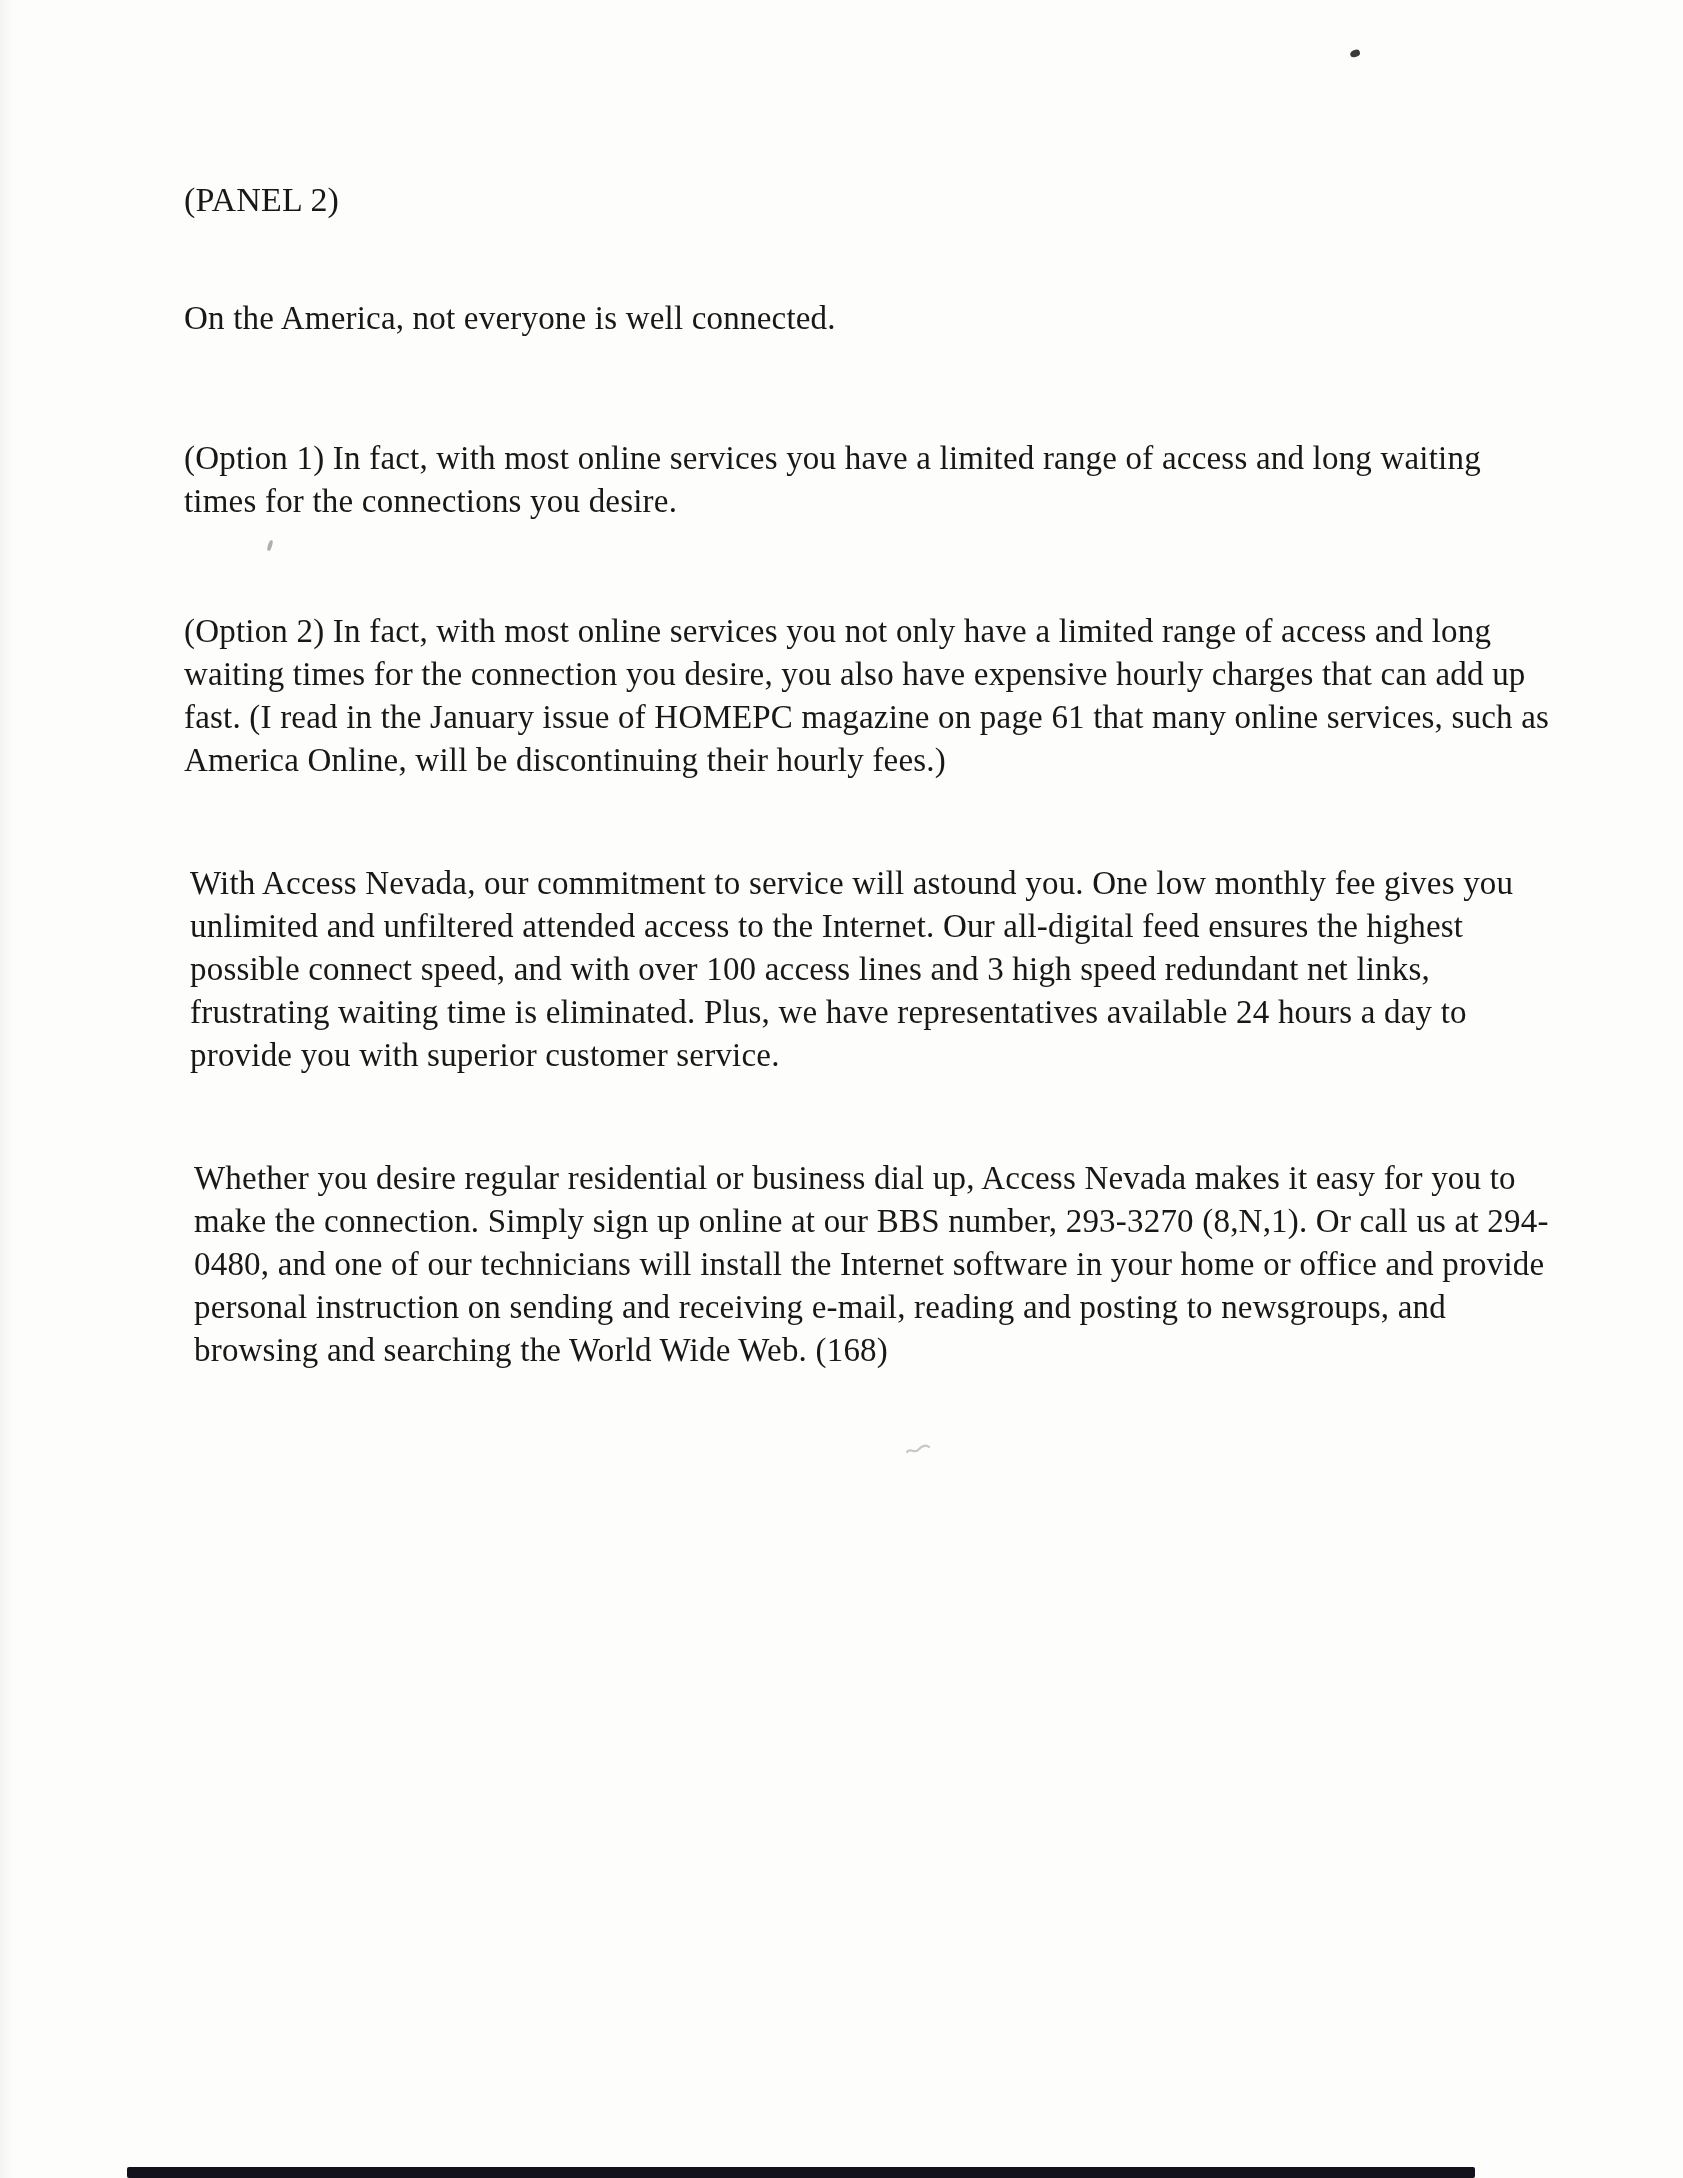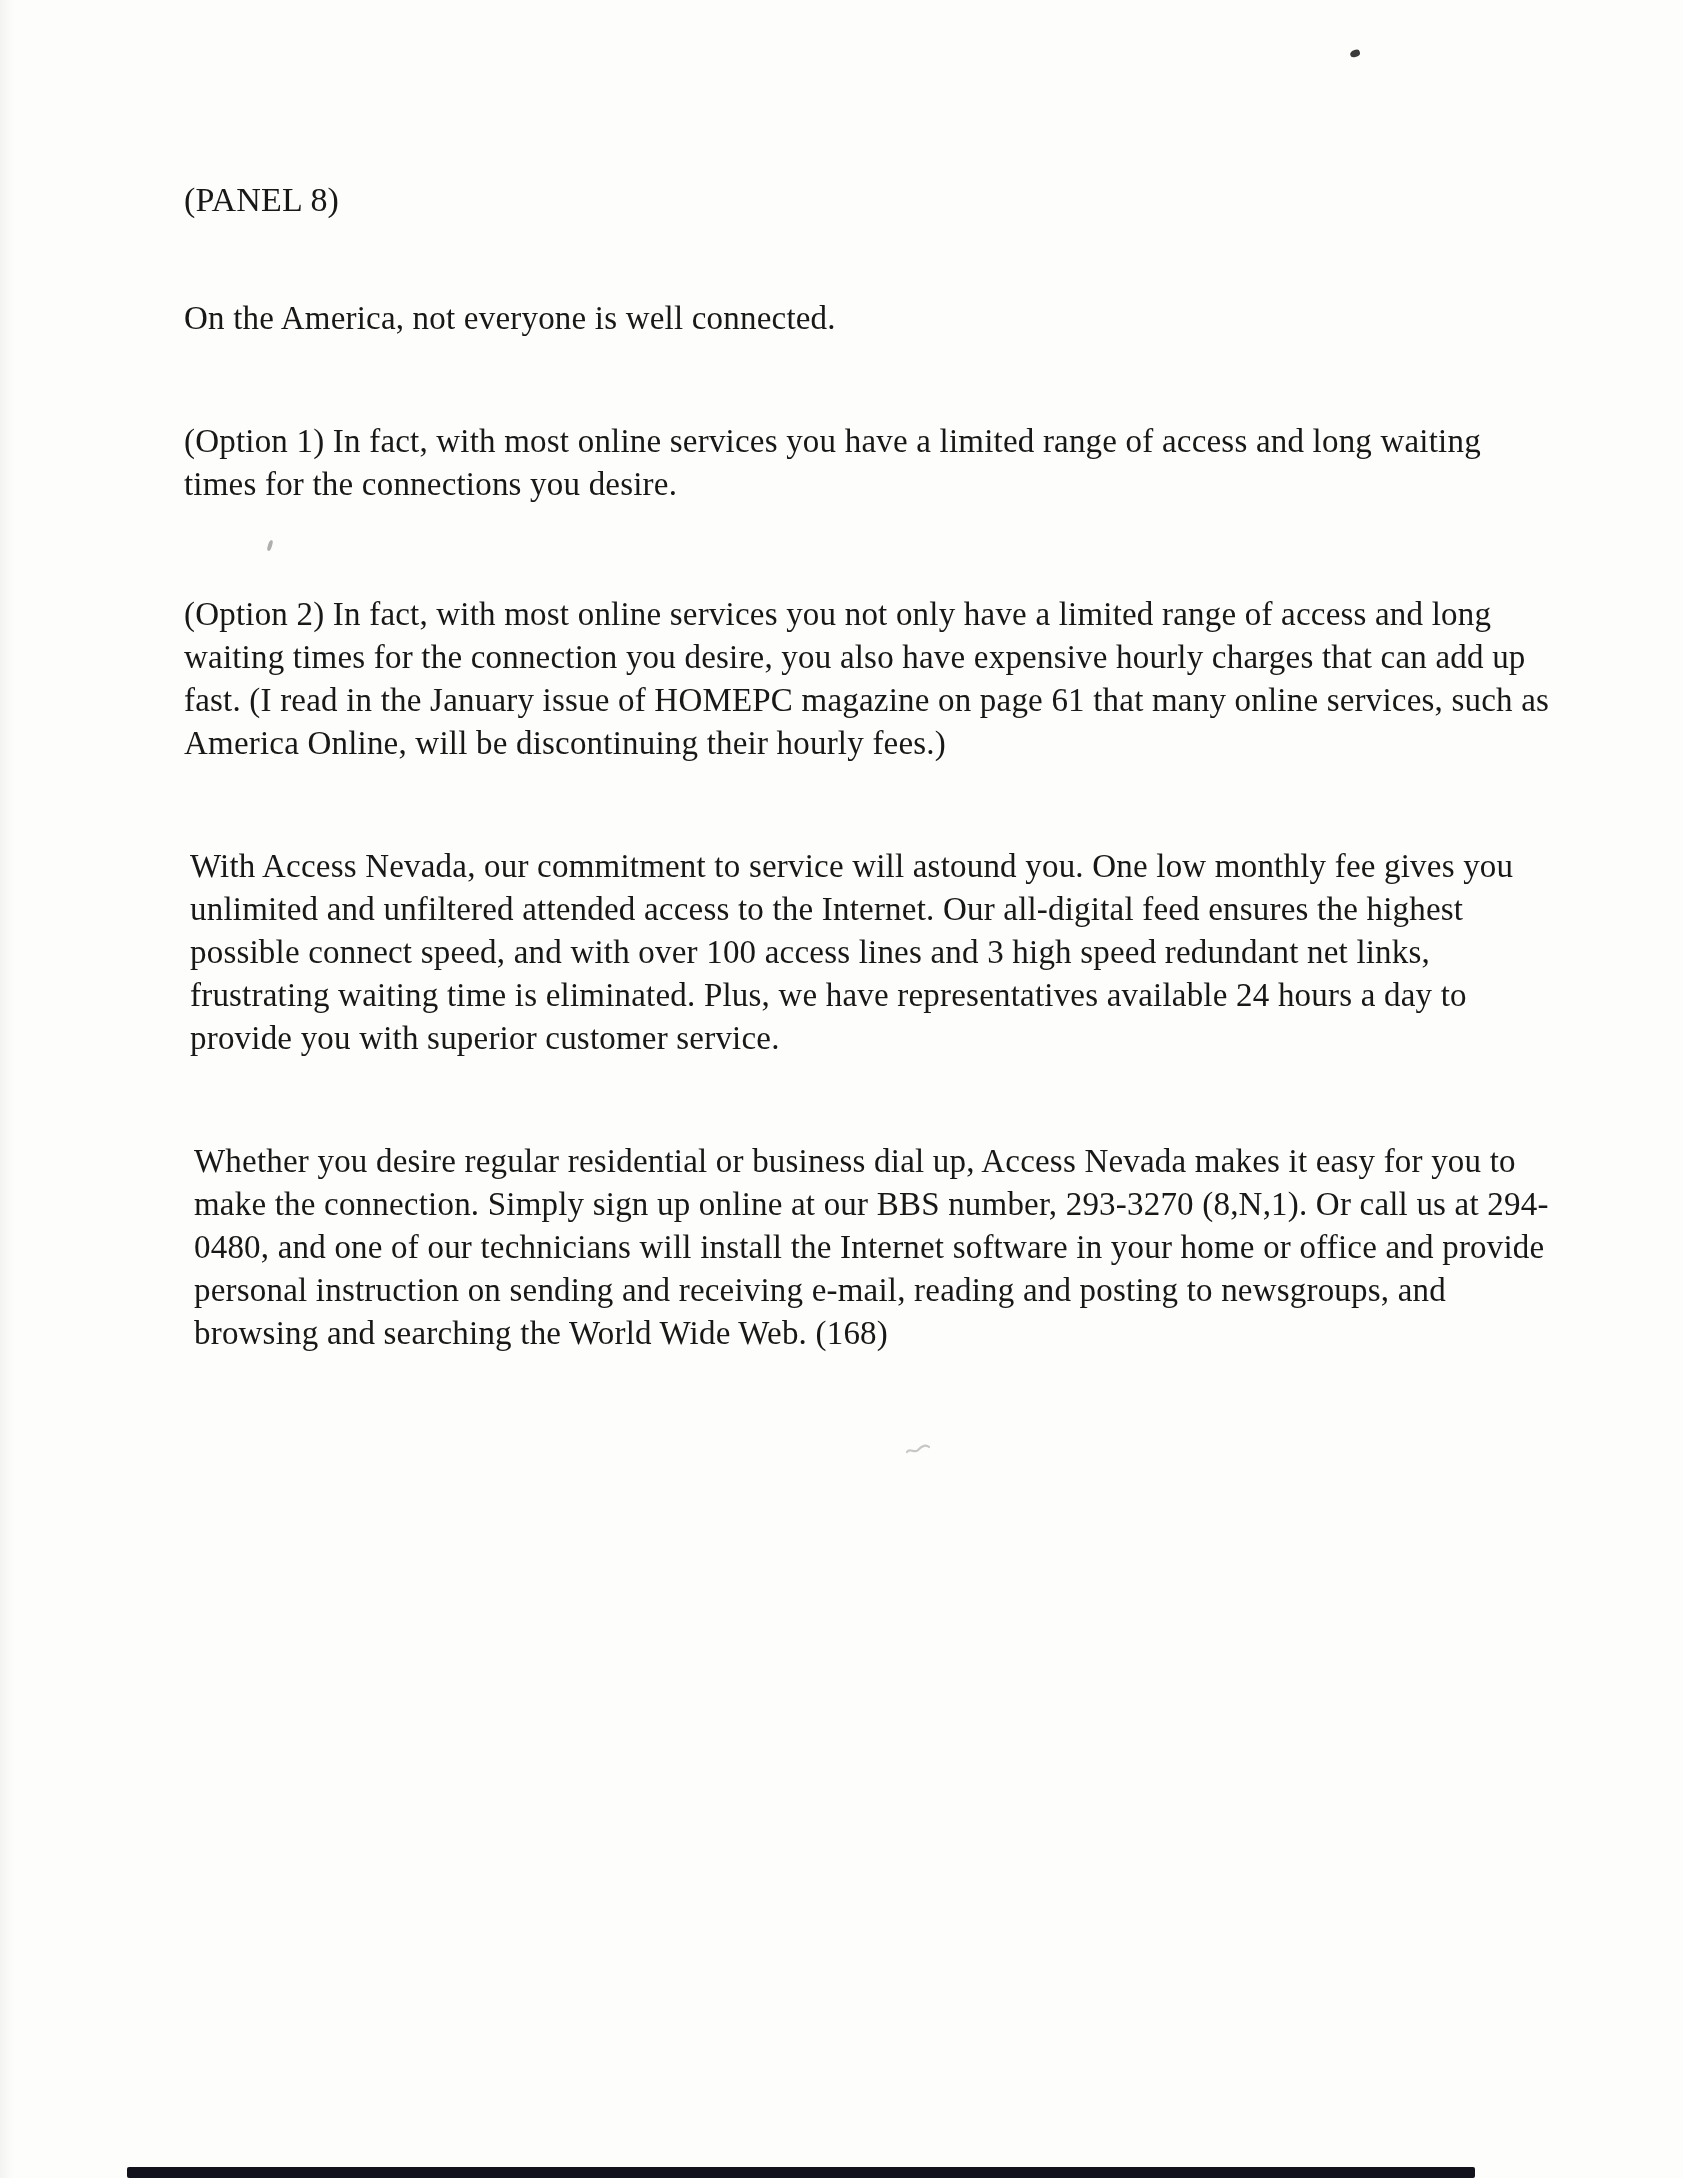--- a/index.html
+++ b/index.html
@@ -31,20 +31,21 @@
     line-height: 43px;
     letter-spacing: 0.2px;
   }
   .heading {
     font-size: 34px;
     line-height: 40px;
   }
   .para {
     width: 1371px;
     text-align: left;
+    margin-top: 17px;
   }
   
   .artifact {
     position: absolute;
   }
   .speck-dark {
     left: 1350px;
     top: 50px;
     width: 10px;
     height: 7px;
@@ -72,21 +73,21 @@
     width: 1348px;
     height: 11px;
     border-radius: 2px;
   }
 </style>
 </head>
 <body>
 
 <div class="page" style="background: rgb(253, 253, 251); color: rgb(24, 24, 24);">
 
-  <div class="block heading" style="left:184px; top:180px;">(PANEL 8)</div>
+  <div class="block heading" style="left:184px; top:180px;">(PANEL 2)</div>
 
   <div class="block" style="left:184px; top:297px;">On the America, not everyone is well connected.</div>
 
   <div class="block para" style="left:184px; top:420px;">(Option 1) In fact, with most online services you have a limited range of access and long waiting times for the connections you desire.</div>
 
   <div class="block para" style="left:184px; top:593px;">(Option 2) In fact, with most online services you not only have a limited range of access and long waiting times for the connection you desire, you also have expensive hourly charges that can add up fast. (I read in the January issue of HOMEPC magazine on page 61 that many online services, such as America Online, will be discontinuing their hourly fees.)</div>
 
   <div class="block para" style="left:190px; top:845px;">With Access Nevada, our commitment to service will astound you. One low monthly fee gives you unlimited and unfiltered attended access to the Internet. Our all-digital feed ensures the highest possible connect speed, and with over 100 access lines and 3 high speed redundant net links, frustrating waiting time is eliminated. Plus, we have representatives available 24 hours a day to provide you with superior customer service.</div>
 
   <div class="block para" style="left:194px; top:1140px;">Whether you desire regular residential or business dial up, Access Nevada makes it easy for you to make the connection. Simply sign up online at our BBS number, 293-3270 (8,N,1). Or call us at 294-0480, and one of our technicians will install the Internet software in your home or office and provide personal instruction on sending and receiving e-mail, reading and posting to newsgroups, and browsing and searching the World Wide Web. (168)</div>

